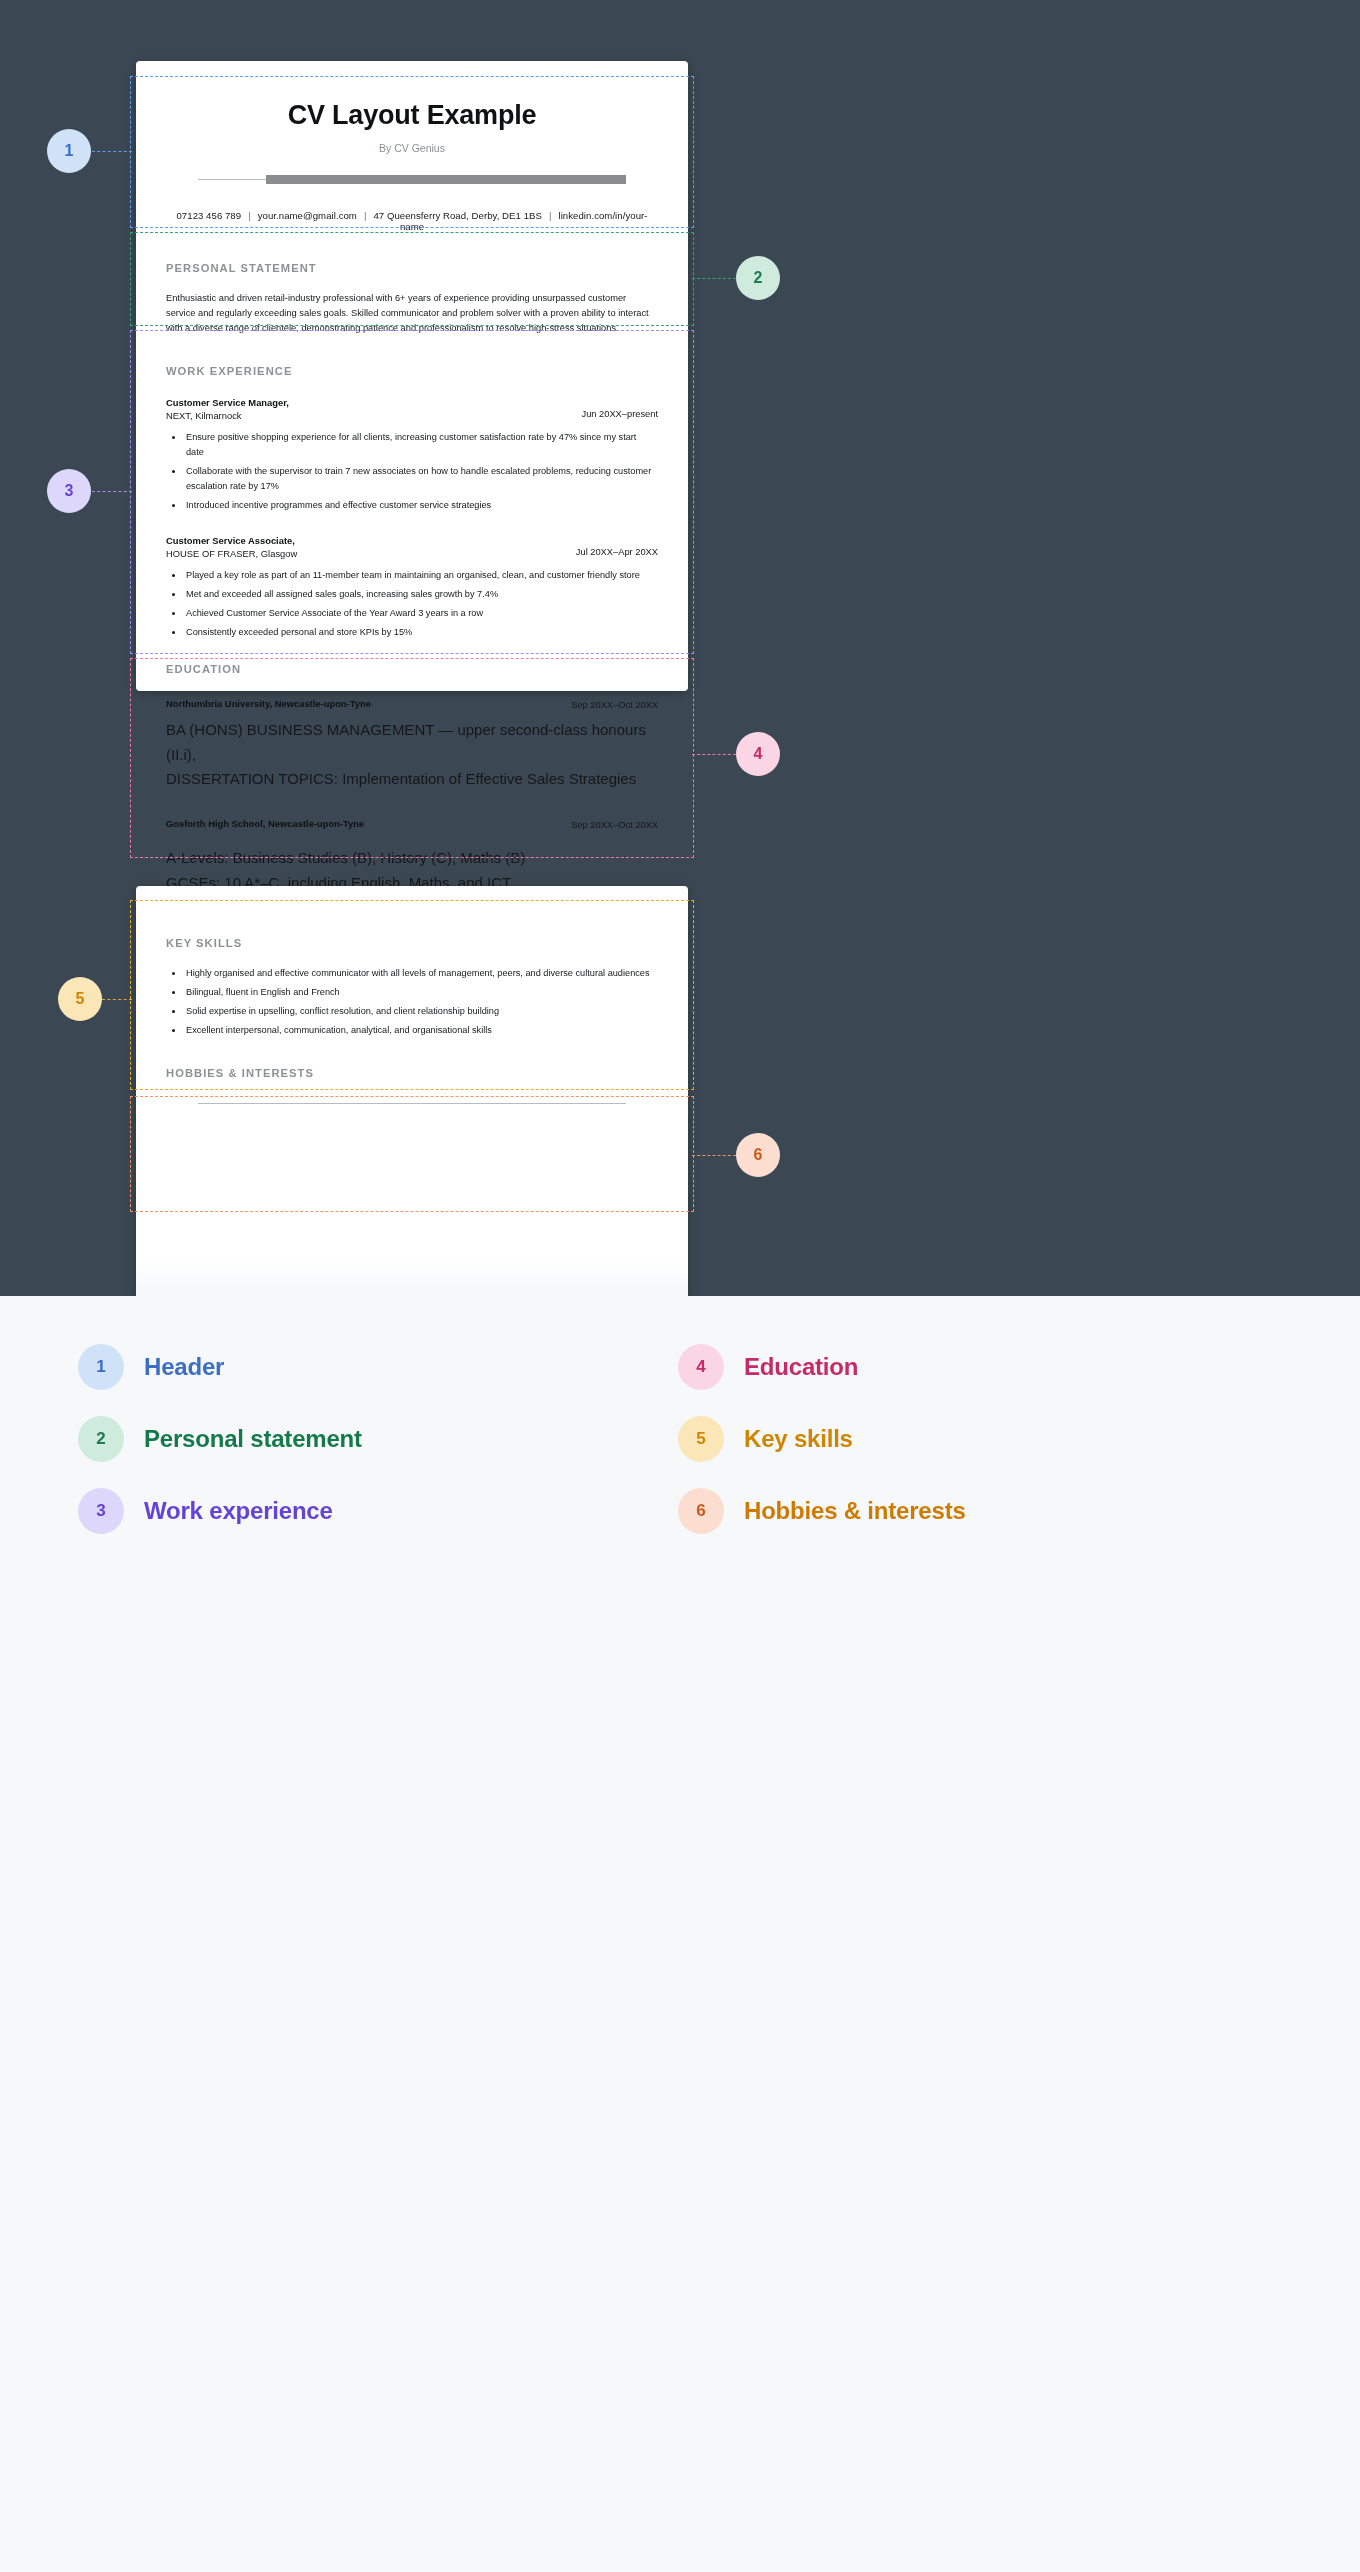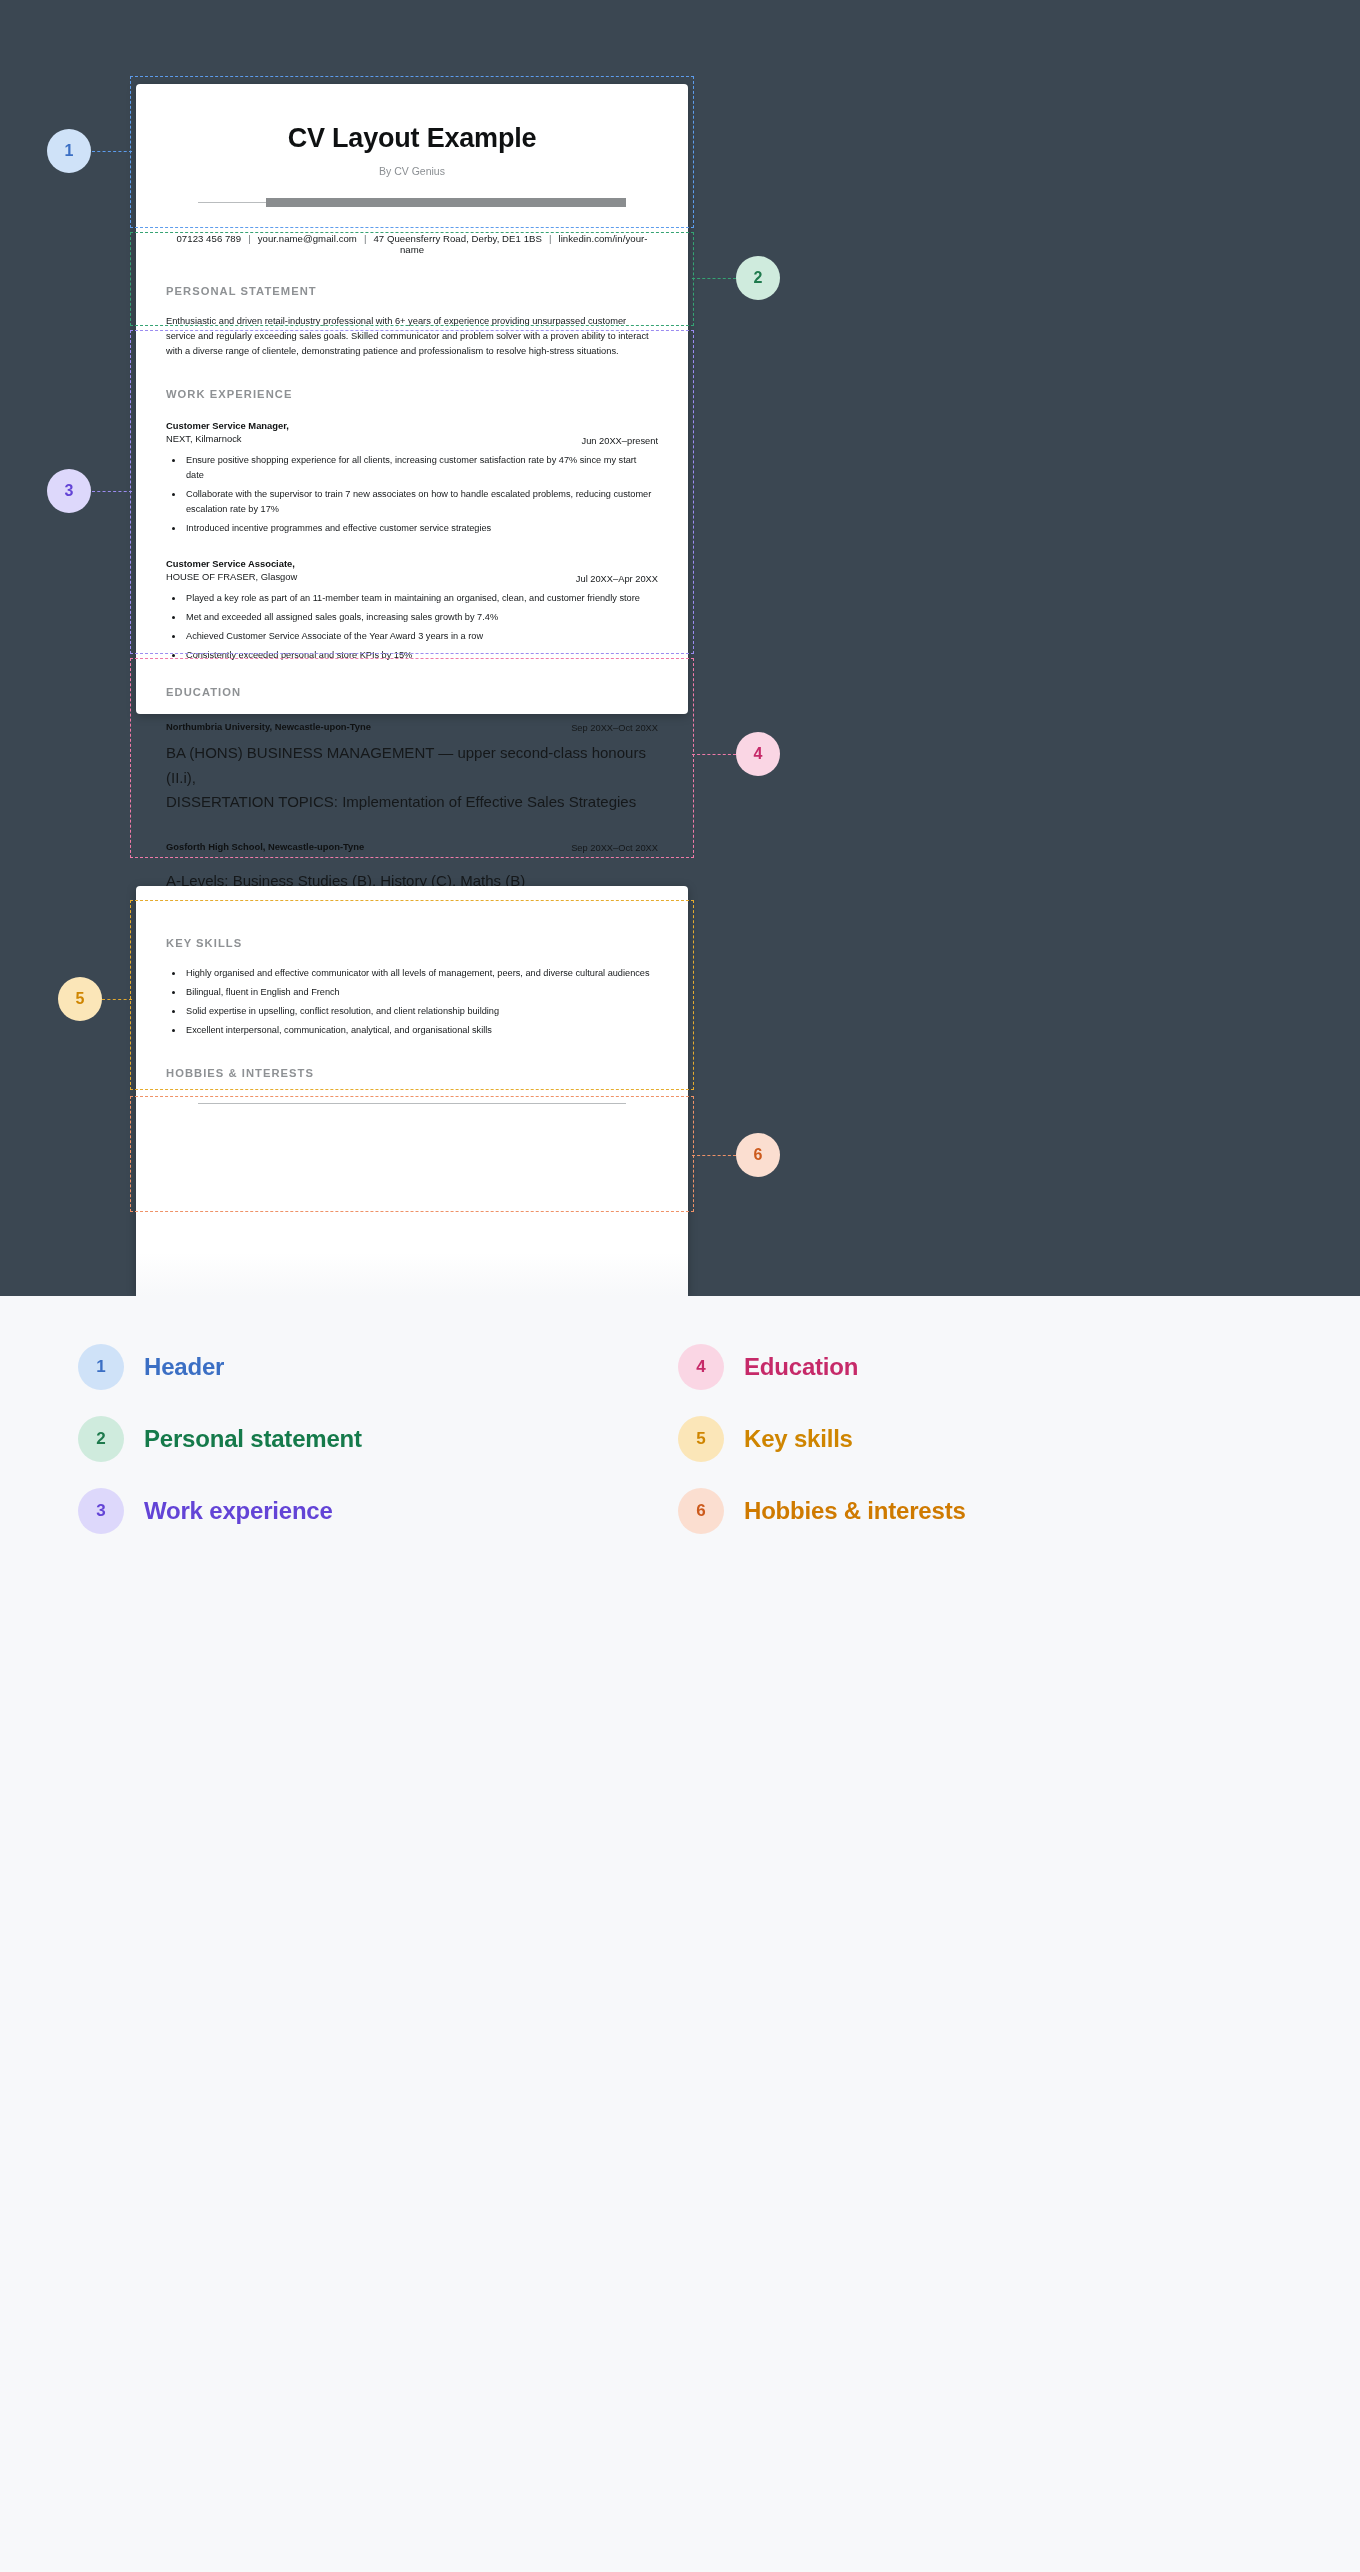--- a/index.html
+++ b/index.html
@@ -19,21 +19,21 @@
 
   
   .page {
     position:absolute;
     left:136px;
     width:552px;
     background:#ffffff;
     border-radius:4px;
     box-shadow:0 2px 10px rgba(0,0,0,.25);
   }
-  #page1 { top:84px; height:630px; }
+  #page1 { top:61px; height:630px; }
   #page2 { top:886px; height:410px; }
   #page2-fade {
     position:absolute;
     left:136px; top:1200px;
     width:552px; height:96px;
     background:linear-gradient(to bottom, rgba(255,255,255,0) 0%, #ffffff 55%, #f7f8fa 100%);
     pointer-events:none;
   }
 
   .pagepad { padding:0 30px; }
@@ -83,21 +83,21 @@
 
   .body-p {
     font-size:9.3px;
     line-height:1.62;
     color:#15181a;
   }
 
   .entry-head {
     display:flex;
     justify-content:space-between;
-    align-items:flex-end;
+    align-items:center;
   }
   .entry-left { flex:1 1 auto; }
   .ttl { font-size:9.4px; font-weight:bold; color:#0f1112; line-height:1.45; }
   .org { font-size:9.4px; color:#15181a; line-height:1.45; }
   .dates { font-size:9.3px; color:#15181a; white-space:nowrap; padding-top:9px; padding-left:12px; }
 
   ul.blist { list-style:none; margin:7px 0 0 0; padding:0; }
   ul.blist li {
     position:relative;
     padding-left:20px;

